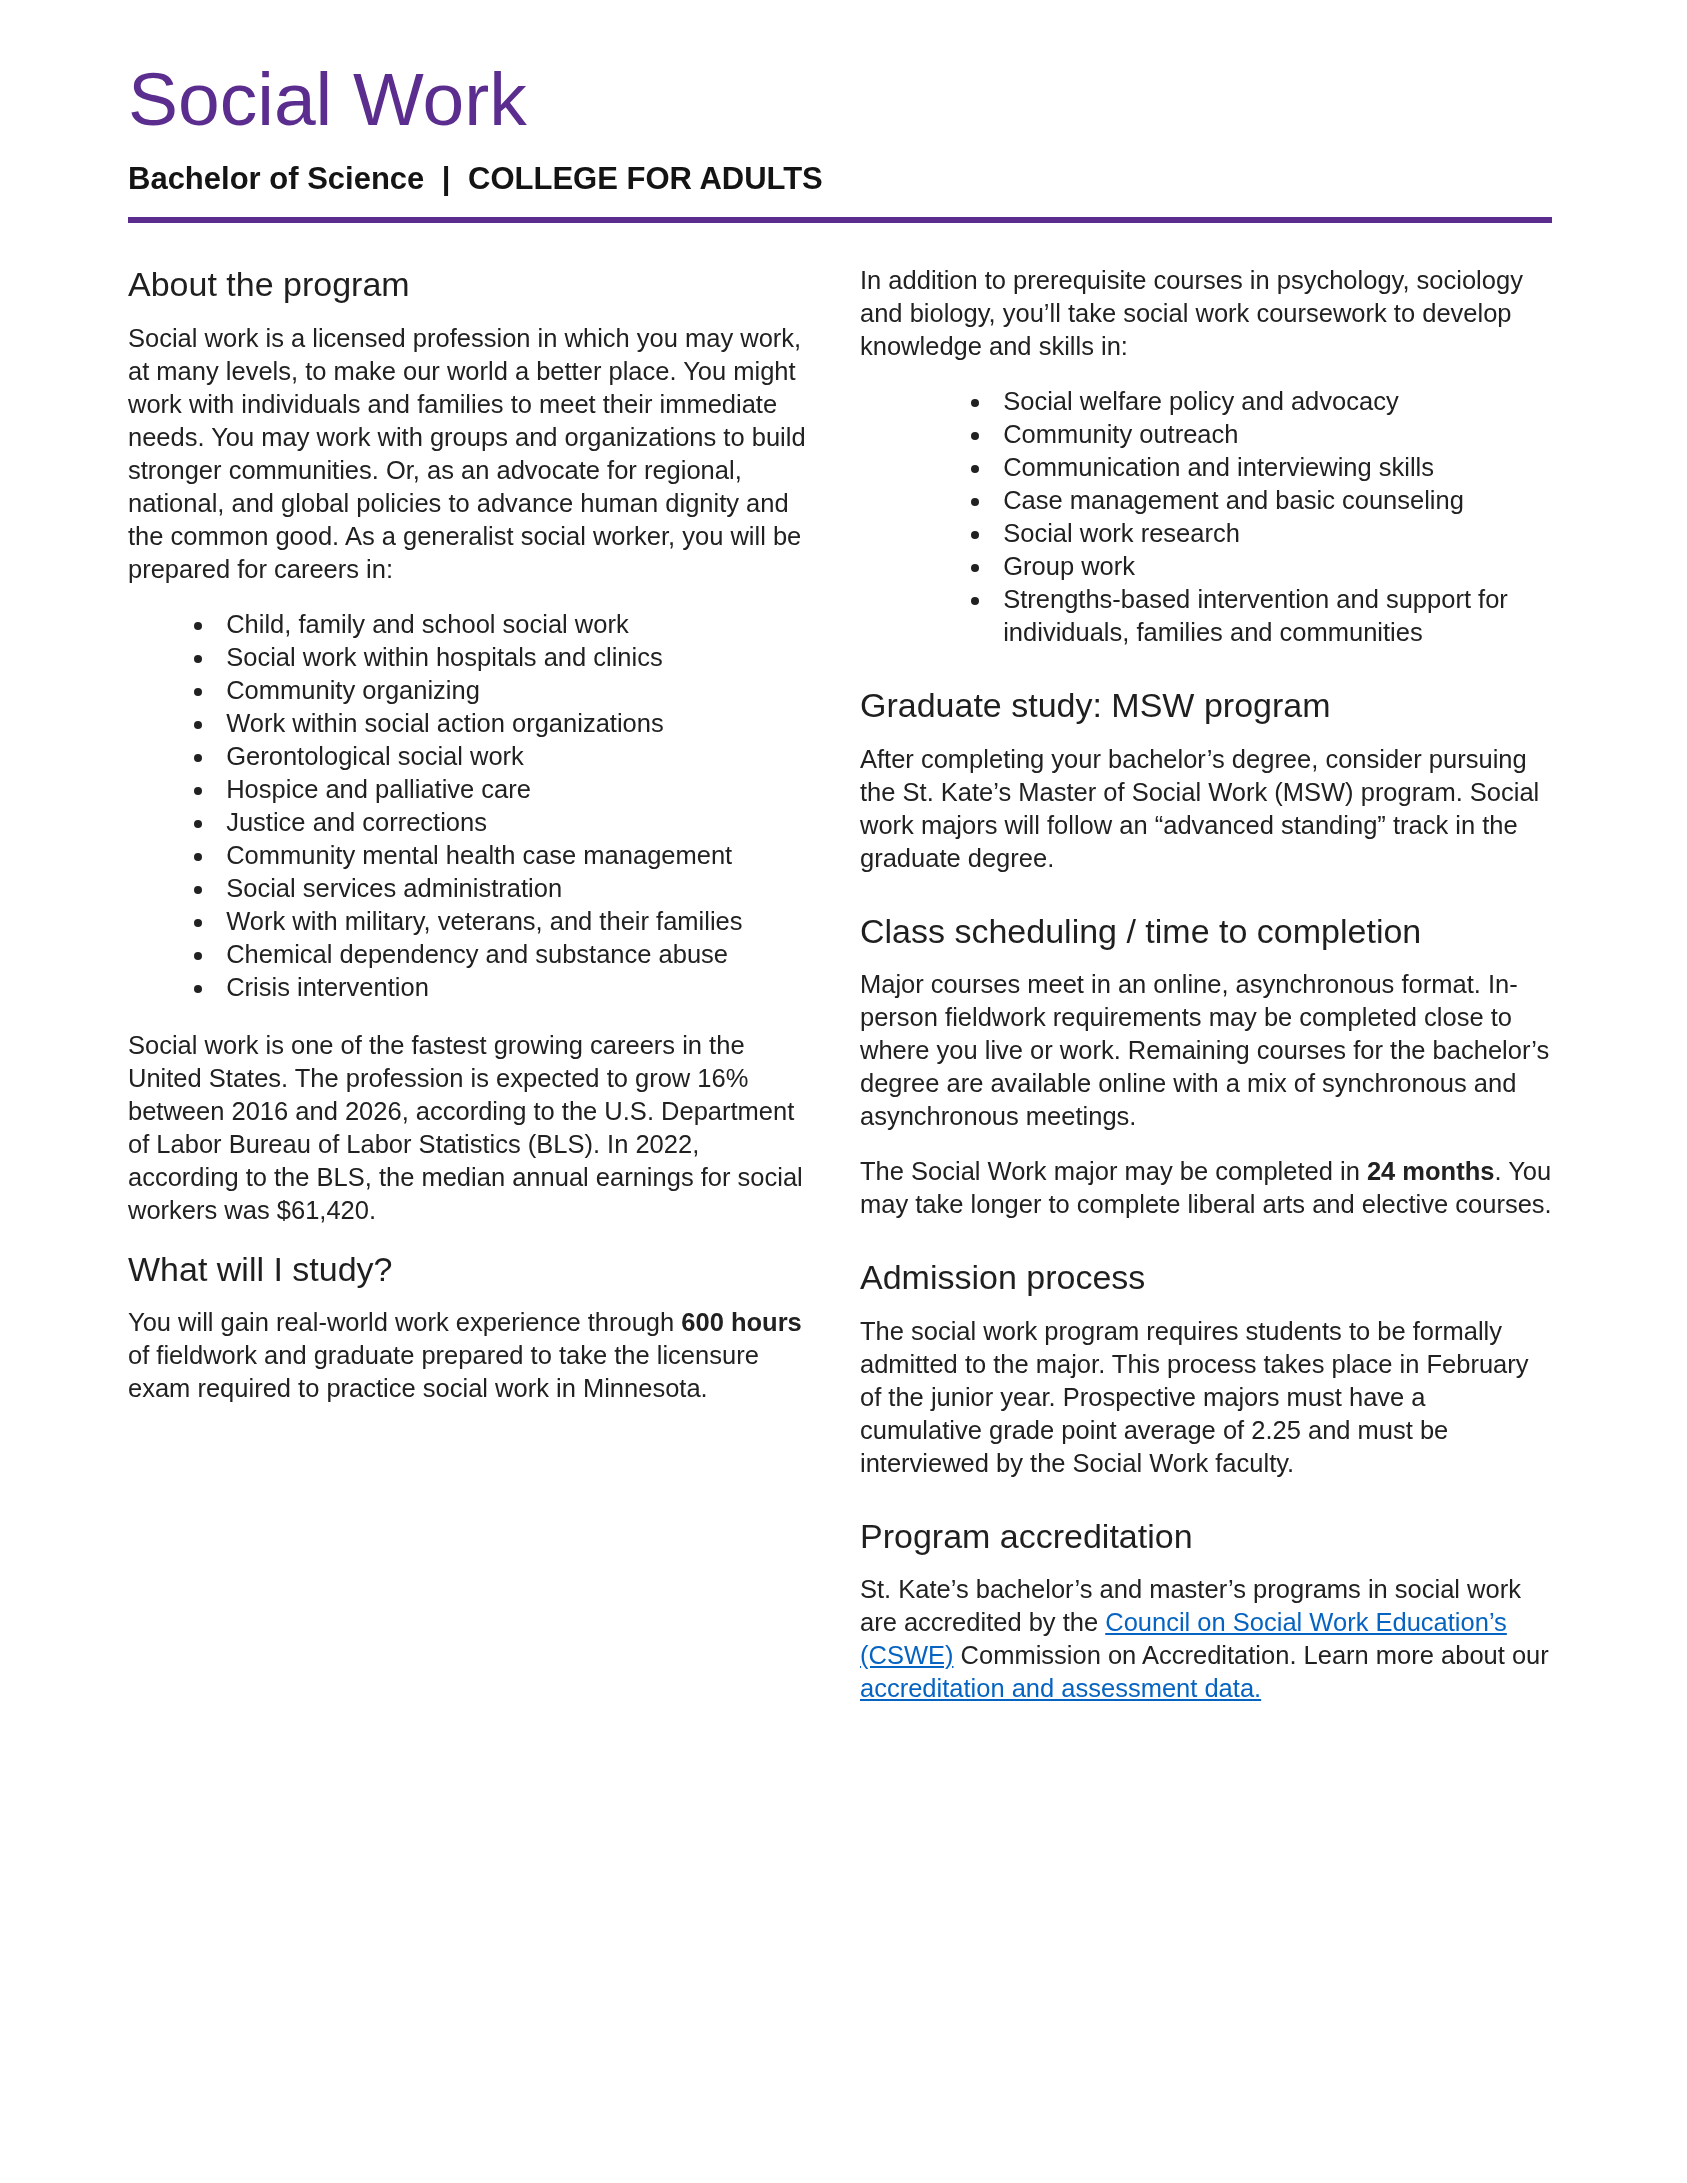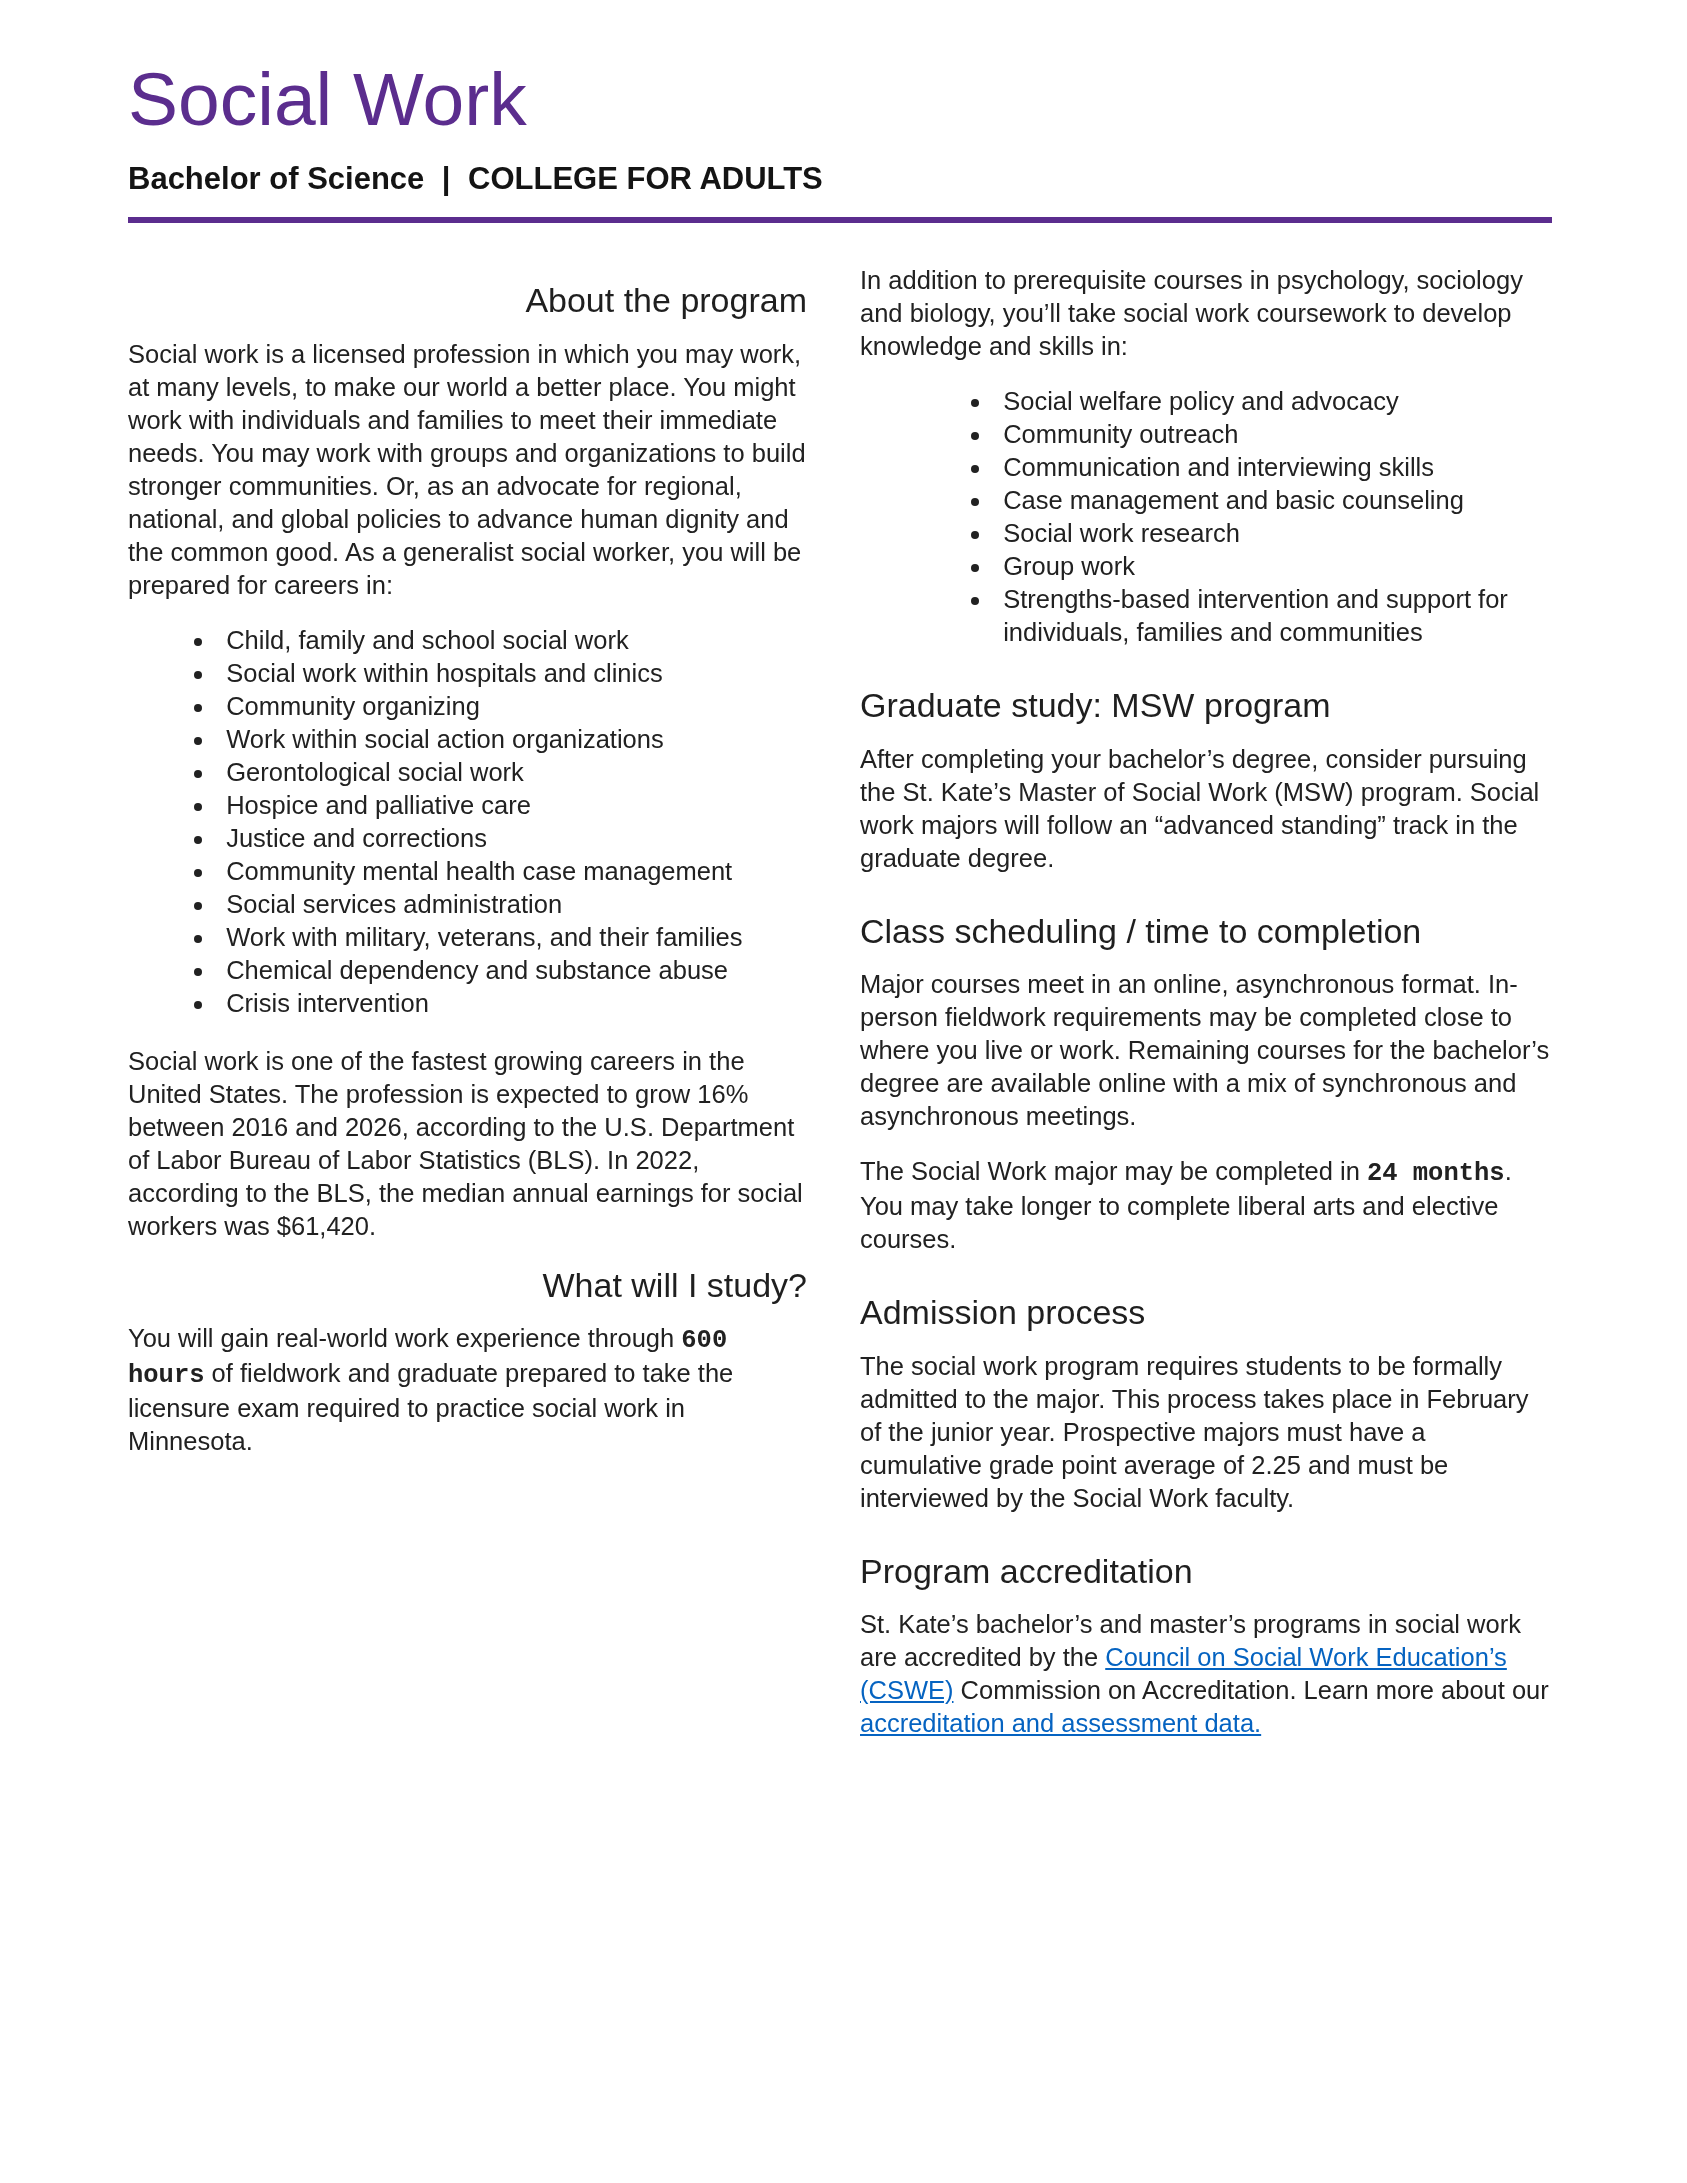--- a/index.html
+++ b/index.html
@@ -45,30 +45,30 @@
   .col-left  { width: 679px; flex: 0 0 auto; }
   .col-right { width: 693px; flex: 0 0 auto; }
 
   h2.sec-heading {
     font-size: 34px;
     font-weight: 400;
     line-height: 1.22;
     color: #1f1f1f;
     margin: 36px 0 16px 0;
   }
-  .col-left h2.sec-heading:first-child { margin-top: 16px; text-align: right; }
+  .col-left h2.sec-heading:first-child { margin-top: 0; }
 
   p.body-text {
     font-size: 25.5px;
     line-height: 33px;
     margin: 0 0 22px 0;
     color: #212121;
   }
   .italic { font-style: italic; }
-  .b { font-weight: 700; font-family: Liberation Mono, monospace; }
+  .b { font-weight: 700; }
 
   ul.bullet-list {
     margin: 2.9px 0 25px 0;
     padding-left: 88px;
     list-style-type: disc;
   }
   .col-right ul.bullet-list { padding-left: 133px; margin-bottom: 19px; }
   ul.bullet-list li {
     font-size: 25.5px;
     line-height: 33px;

